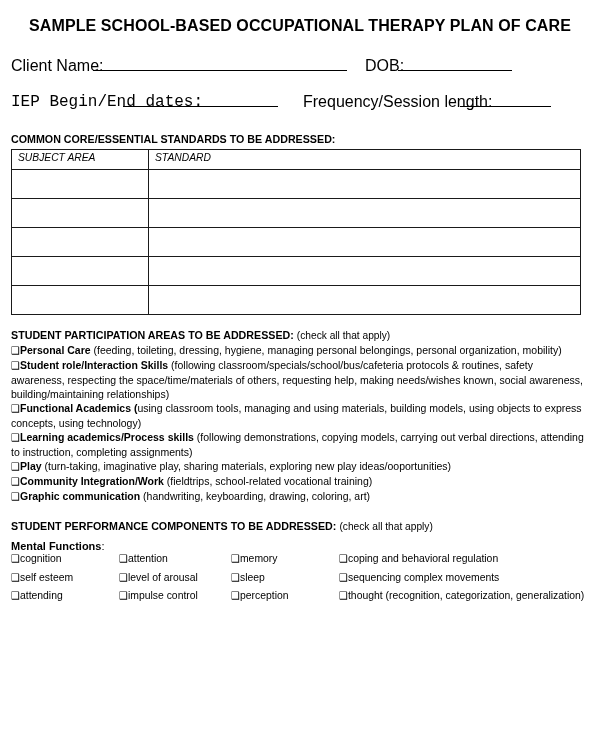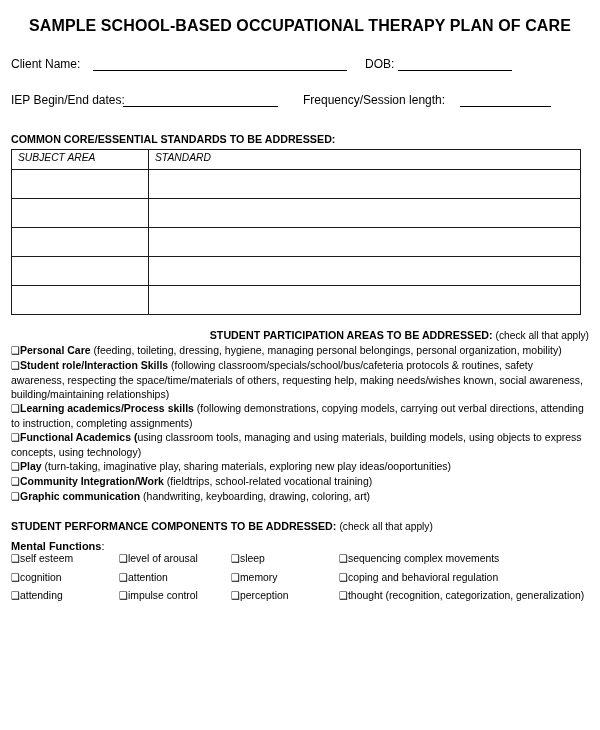--- a/index.html
+++ b/index.html
@@ -31,21 +31,21 @@
     letter-spacing: 0.1px;
     margin-top: 17px;
     margin-bottom: 0;
     white-space: nowrap;
   }
 
   
   .field-row {
     position: relative;
     height: 17px;
-    font-size: 12px;
+    font-size: 16px;
     white-space: nowrap;
   }
   .field-row.first { margin-top: 22px; }
   .field-row.second { margin-top: 19px; }
 
   .fld {
     position: absolute;
     top: 0;
     white-space: nowrap;
   }
@@ -59,21 +59,21 @@
   .section-head {
     font-size: 10.7px;
     font-weight: bold;
     white-space: nowrap;
   }
   .section-head .note {
     font-weight: normal;
     font-size: 10.2px;
   }
   #common-core-heading { margin-top: 23px; margin-bottom: 4px; }
-  #participation-heading { margin-top: 14px; margin-bottom: 2px; text-align: right; }
+  #participation-heading { margin-top: 14px; margin-bottom: 2px; }
   #performance-heading { margin-top: 16px; margin-bottom: 2px; }
 
   
   table.standards {
     border-collapse: collapse;
     width: 570px;
     table-layout: fixed;
   }
   table.standards td {
     border: 1.3px solid #1a1a1a;
@@ -152,21 +152,21 @@
   <div class="doc-title">SAMPLE SCHOOL-BASED OCCUPATIONAL THERAPY PLAN OF CARE</div>
 
   <div class="field-row first">
     <span class="fld" style="left:0px;">Client Name:</span>
     <span class="rule" style="left:82px; width:254px; top:13px;"></span>
     <span class="fld" style="left:354px;">DOB:</span>
     <span class="rule" style="left:387px; width:114px; top:13px;"></span>
   </div>
 
   <div class="field-row second">
-    <span class="fld" style="left:0px;">IEP Begin/End dates:</span>
+    <span class="fld" style="left:0px;font-family:Liberation Mono, monospace;">IEP Begin/End dates:</span>
     <span class="rule" style="left:112px; width:155px; top:13px;"></span>
     <span class="fld" style="left:292px;">Frequency/Session length:</span>
     <span class="rule" style="left:449px; width:91px; top:13px;"></span>
   </div>
 
   <div class="section-head" id="common-core-heading">COMMON CORE/ESSENTIAL STANDARDS TO BE ADDRESSED:</div>
 
   <table class="standards">
     <tbody>
       <tr class="header-row">
@@ -202,24 +202,24 @@
   </div>
 
   <div>
     <div class="check-item">
       <span class="box">❑</span><span class="lead">Personal Care</span><span class="rest"> (feeding, toileting, dressing, hygiene, managing personal belongings, personal organization, mobility)</span>
     </div>
     <div class="check-item">
       <span class="box">❑</span><span class="lead">Student role/Interaction Skills</span><span class="rest"> (following classroom/specials/school/bus/cafeteria protocols &amp; routines, safety awareness, respecting the space/time/materials of others, requesting help, making needs/wishes known, social awareness, building/maintaining relationships)</span>
     </div>
     <div class="check-item">
+      <span class="box">❑</span><span class="lead">Functional Academics (</span><span class="rest">using classroom tools, managing and using materials, building models, using objects to express concepts, using technology)</span>
+    </div>
+    <div class="check-item">
       <span class="box">❑</span><span class="lead">Learning academics/Process skills</span><span class="rest"> (following demonstrations, copying models, carrying out verbal directions, attending to instruction, completing assignments)</span>
-    </div>
-    <div class="check-item">
-      <span class="box">❑</span><span class="lead">Functional Academics (</span><span class="rest">using classroom tools, managing and using materials, building models, using objects to express concepts, using technology)</span>
     </div>
     <div class="check-item">
       <span class="box">❑</span><span class="lead">Play</span><span class="rest"> (turn-taking, imaginative play, sharing materials, exploring new play ideas/ooportunities)</span>
     </div>
     <div class="check-item">
       <span class="box">❑</span><span class="lead">Community Integration/Work</span><span class="rest"> (fieldtrips, school-related vocational training)</span>
     </div>
     <div class="check-item">
       <span class="box">❑</span><span class="lead">Graphic communication</span><span class="rest"> (handwriting, keyboarding, drawing, coloring, art)</span>
     </div>
@@ -228,33 +228,33 @@
   <div class="section-head" id="performance-heading">
     <span>STUDENT PERFORMANCE COMPONENTS TO BE ADDRESSED:</span>
     <span class="note">(check all that apply)</span>
   </div>
 
   <div class="subhead">
     <span class="lbl">Mental Functions</span><span class="colon">:</span>
   </div>
 
   <div class="mf-grid">
+    <div class="mf-row">
+      <span class="mf-cell mf-c0"><span class="box">❑</span><span>cognition</span></span>
+      <span class="mf-cell mf-c1"><span class="box">❑</span><span>attention</span></span>
+      <span class="mf-cell mf-c2"><span class="box">❑</span><span>memory</span></span>
+      <span class="mf-cell mf-c3"><span class="box">❑</span><span>coping and behavioral regulation</span></span>
+    </div>
     <div class="mf-row">
       <span class="mf-cell mf-c0"><span class="box">❑</span><span>self esteem</span></span>
       <span class="mf-cell mf-c1"><span class="box">❑</span><span>level of arousal</span></span>
       <span class="mf-cell mf-c2"><span class="box">❑</span><span>sleep</span></span>
       <span class="mf-cell mf-c3"><span class="box">❑</span><span>sequencing complex movements</span></span>
     </div>
     <div class="mf-row">
-      <span class="mf-cell mf-c0"><span class="box">❑</span><span>cognition</span></span>
-      <span class="mf-cell mf-c1"><span class="box">❑</span><span>attention</span></span>
-      <span class="mf-cell mf-c2"><span class="box">❑</span><span>memory</span></span>
-      <span class="mf-cell mf-c3"><span class="box">❑</span><span>coping and behavioral regulation</span></span>
-    </div>
-    <div class="mf-row">
       <span class="mf-cell mf-c0"><span class="box">❑</span><span>attending</span></span>
       <span class="mf-cell mf-c1"><span class="box">❑</span><span>impulse control</span></span>
       <span class="mf-cell mf-c2"><span class="box">❑</span><span>perception</span></span>
       <span class="mf-cell mf-c3"><span class="box">❑</span><span>thought (recognition, categorization, generalization)</span></span>
     </div>
   </div>
 
 </div>
 
 </body></html>

